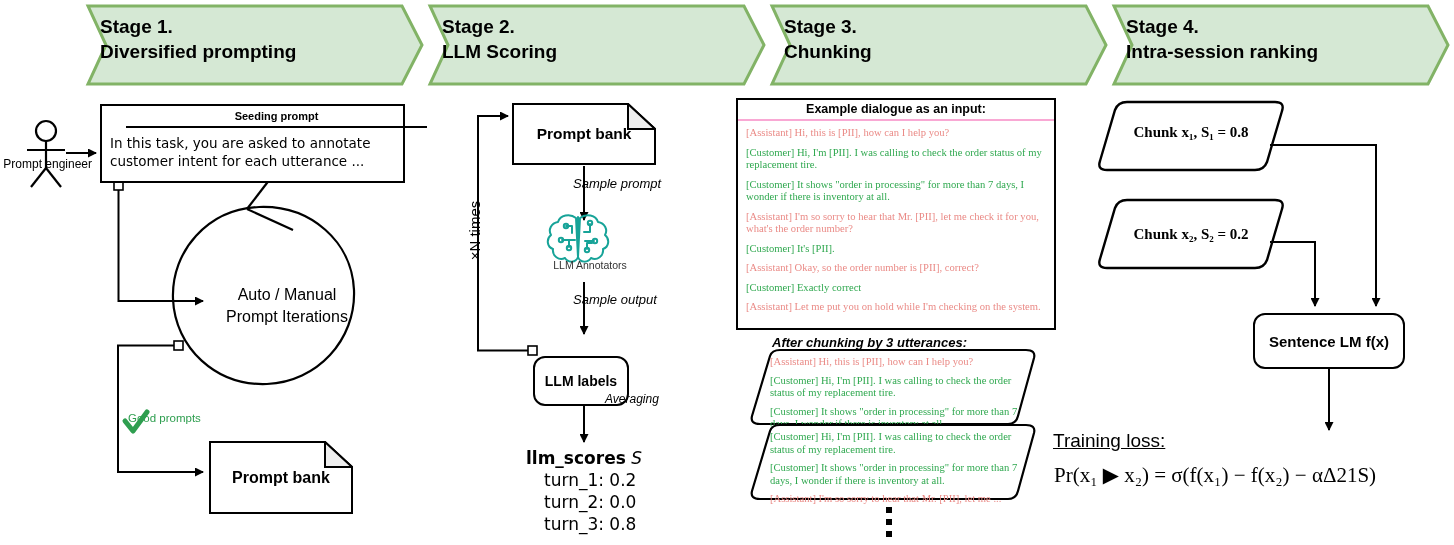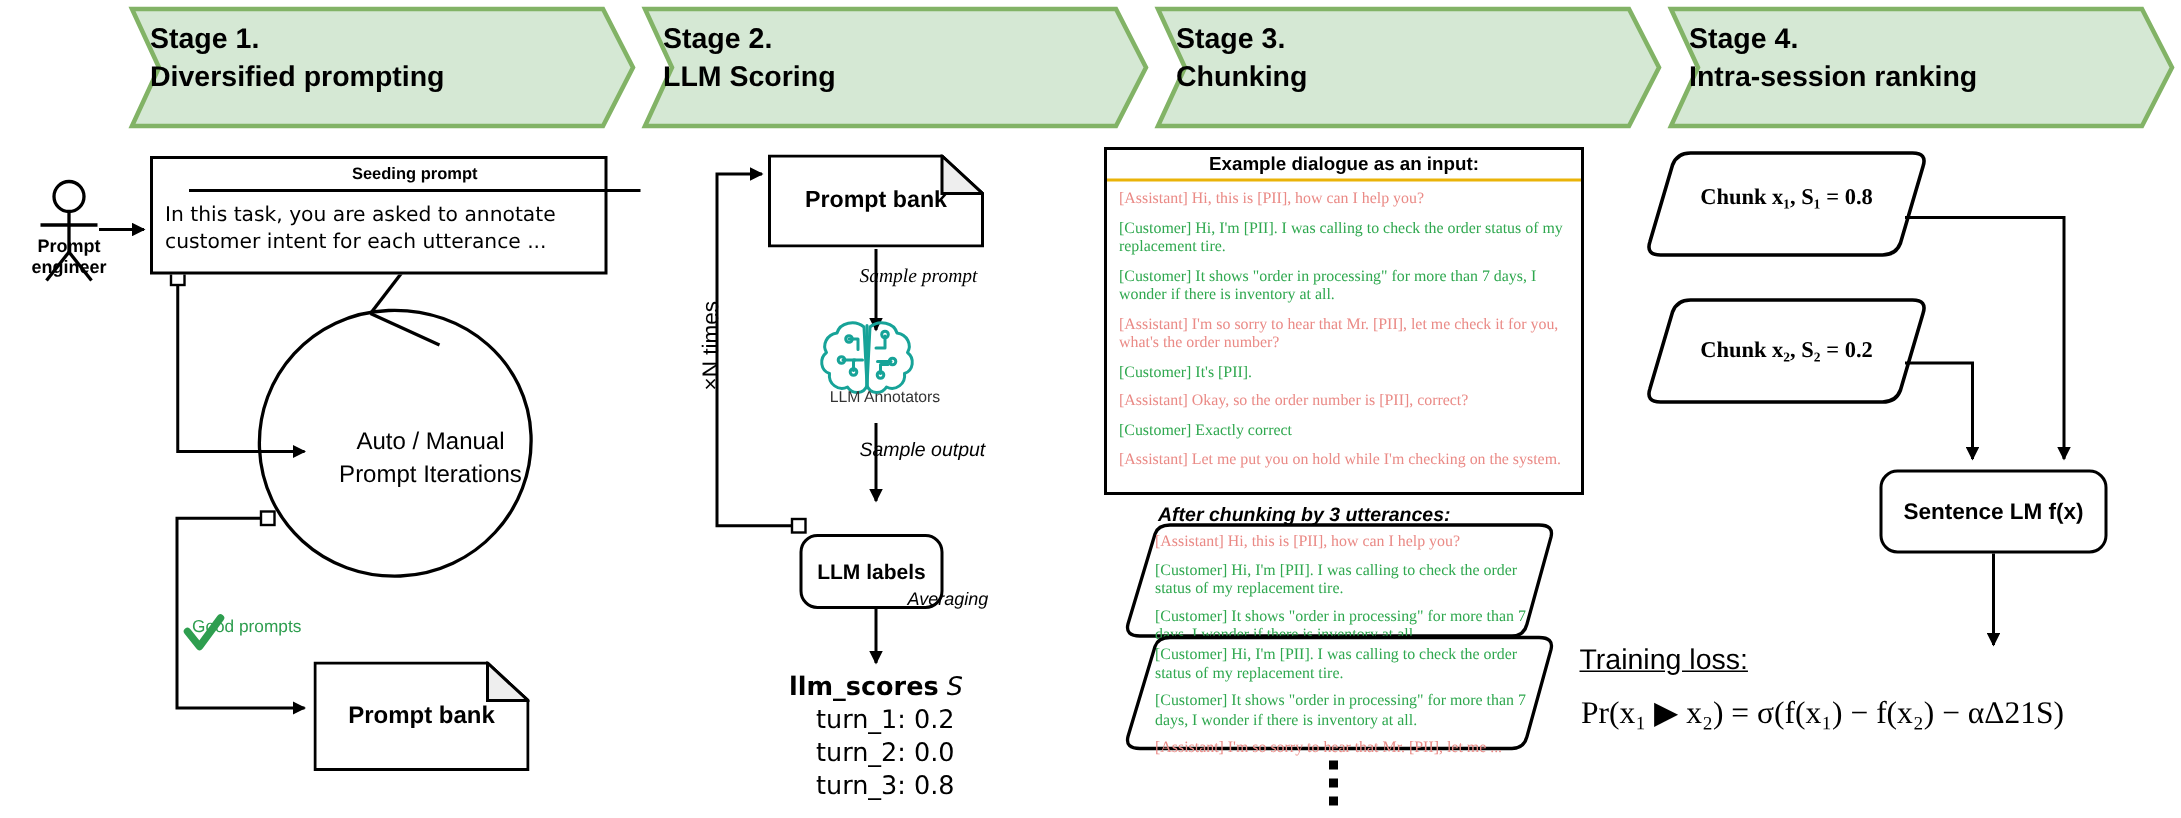--- a/index.html
+++ b/index.html
@@ -15,52 +15,52 @@
   .rbox{border-radius:12px;}
   
   #seed-box{left:100px;top:104px;width:305px;height:79px;}
   #seed-head{position:absolute;left:0;top:0;width:100%;height:22px;
              border-bottom:2px solid #000;box-sizing:border-box;
              font-size:11px;font-weight:bold;text-align:center;line-height:20px;margin-left:24px;}
   #seed-body{position:absolute;left:0;top:22px;width:100%;height:55px;
              font-size:13.5px;line-height:18px;padding:6px 8px 0 8px;
              box-sizing:border-box;font-family:"DejaVu Sans",sans-serif;}
   
-  #actor-label{left:0px;top:157px;width:92px;text-align:center;font-size:12px;font-weight:bold;}
+  #actor-label{left:0px;top:157px;width:92px;text-align:right;font-size:12px;font-weight:normal;}
   
   #circle-label{left:207px;top:284px;width:160px;text-align:center;
                 font-size:16px;line-height:22px;}
   #good-prompts{left:128px;top:412px;font-size:11.5px;color:#2e9e4f;}
   
   .doc{position:absolute;}
   .doc .lbl{position:absolute;left:0;top:0;width:100%;height:100%;
             display:flex;align-items:center;justify-content:center;
             font-weight:bold;font-size:16px;}
   
   #s2-bank{left:512px;top:103px;width:144px;height:62px;}
   #s2-bank .lbl{font-size:15.5px;}
   #s1-bank{left:209px;top:441px;width:144px;height:73px;}
   #s1-bank .lbl{font-size:16px;}
-  #lbl-sample-prompt{left:573px;top:176px;font-size:13px;font-style:italic;font-family:Liberation Serif, serif;}
+  #lbl-sample-prompt{left:573px;top:176px;font-size:13px;font-style:italic;}
   #lbl-sample-output{left:573px;top:292px;font-size:13px;font-style:italic;}
   #lbl-averaging{left:605px;top:392px;font-size:12px;font-style:italic;}
   #llm-annot-label{left:530px;top:259px;width:120px;text-align:center;font-size:10.5px;color:#333;}
   #llm-labels-box{left:533px;top:336px;width:96px;height:50px;margin-top:20px;}
   #llm-labels-box .lbl{position:absolute;inset:0;display:flex;align-items:center;
         justify-content:center;font-weight:bold;font-size:14px;}
   #xn-times{left:429px;top:222px;width:90px;text-align:center;font-size:15px;
             transform:rotate(-90deg);transform-origin:50% 50%;}
   #scores{left:526px;top:447px;font-size:17px;line-height:22px;
           font-family:"DejaVu Sans",sans-serif;}
   #scores .hdr{font-weight:bold;}
   #scores .row{padding-left:18px;}
   
   #dlg-box{left:736px;top:98px;width:320px;height:232px;}
   #dlg-head{position:absolute;left:0;top:0;width:100%;height:21px;
-            border-bottom:2px solid #eab308;box-sizing:border-box;
+            border-bottom:2px solid #f9a8d4;box-sizing:border-box;
             font-size:12.5px;font-weight:bold;text-align:center;line-height:19px;}
   #dlg-body{position:absolute;left:0;top:21px;width:100%;height:207px;
             padding:6px 8px;box-sizing:border-box;}
   .utt{font-family:"Liberation Serif",serif;font-size:10.6px;line-height:12.5px;
        margin-bottom:7px;}
   .asst{color:#ea8a86;}
   .cust{color:#2fa84f;}
   #chunk-title{left:772px;top:335px;font-size:13px;font-weight:bold;font-style:italic;}
   .chunkpar{position:absolute;}
   .chunkpar .inner{position:absolute;left:0;top:0;width:100%;height:100%;

